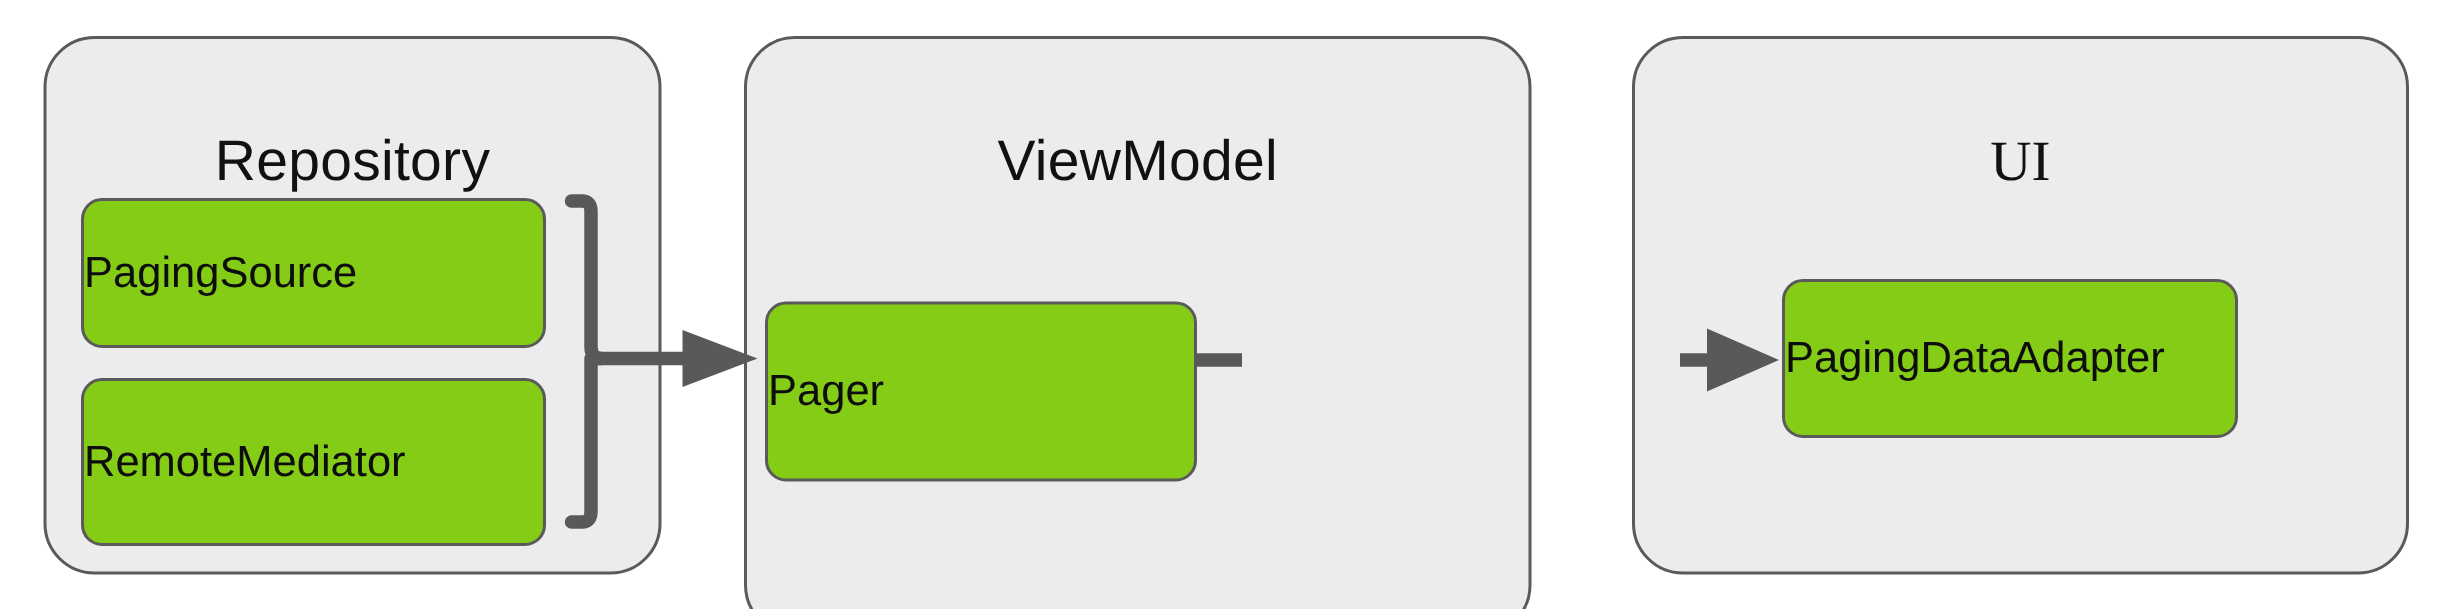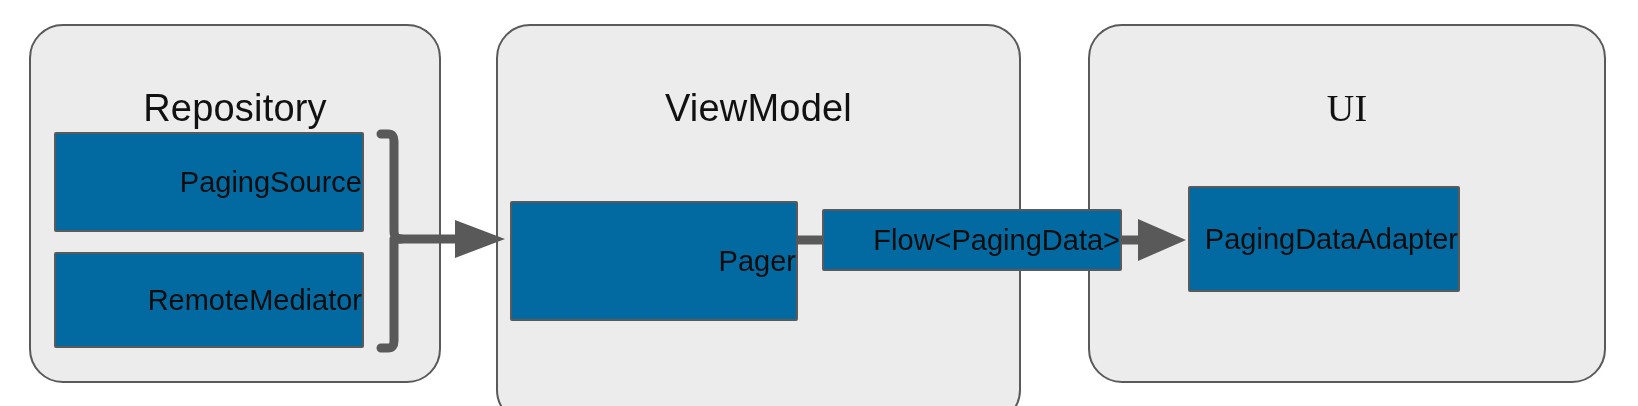--- a/index.html
+++ b/index.html
@@ -42,38 +42,38 @@
     font-weight: 400;
     white-space: nowrap;
   }
   #panel-repository .panel-title { top: 60px; }
   #panel-viewmodel  .panel-title { top: 60px; }
   #panel-ui         .panel-title { top: 60px; font-family: Liberation Serif, serif; }
 
   
   .node {
     position: absolute;
-    background: #0369a1;
+    background: #84cc16;
     border: 2px solid #5a5a5a;
-    border-radius: 2px;
+    border-radius: 14px;
     box-sizing: border-box;
     display: flex;
     align-items: center;
-    justify-content: flex-end;
+    justify-content: flex-start;
     color: #0d0d0d;
     font-size: 29px;
     line-height: 34px;
     white-space: nowrap;
   }
 
   #node-pagingsource    { left: 54px;   top: 132px; width: 310px; height: 100px; }
-  #node-remotemediator  { left: 54px;   top: 252px; width: 310px; height: 96px; }
+  #node-remotemediator  { left: 54px;   top: 252px; width: 310px; height: 112px; }
   #node-pager           { left: 510px;  top: 201px; width: 288px; height: 120px;  }
   #node-flow            { left: 822px;  top: 209px; width: 300px; height: 62px;  z-index: 6; }
-  #node-pagingdataadapter { left: 1188px; top: 186px; width: 272px; height: 106px; }
+  #node-pagingdataadapter { left: 1188px; top: 186px; width: 304px; height: 106px; }
 
   
   #connectors {
     position: absolute;
     left: 0;
     top: 0;
     width: 1638px;
     height: 406px;
     pointer-events: none;
     z-index: 5;
@@ -117,23 +117,20 @@
     <span>Pager</span>
   </div>
 
   <div class="panel" id="panel-ui">
     <div class="panel-title">UI</div>
   </div>
   <div class="node" id="node-pagingdataadapter">
     <span>PagingDataAdapter</span>
   </div>
 
-  <div class="node" id="node-flow">
-    <span>Flow&lt;PagingData&gt;</span>
-  </div>
 
   <svg id="connectors" viewBox="0 0 1638 406">
 
     <path class="conn-brace" d="M 381 134
              L 388 134
              Q 394 134 394 141
              L 394 231
              Q 394 239 401 239
              L 394 239
              Q 394 239 394 247

